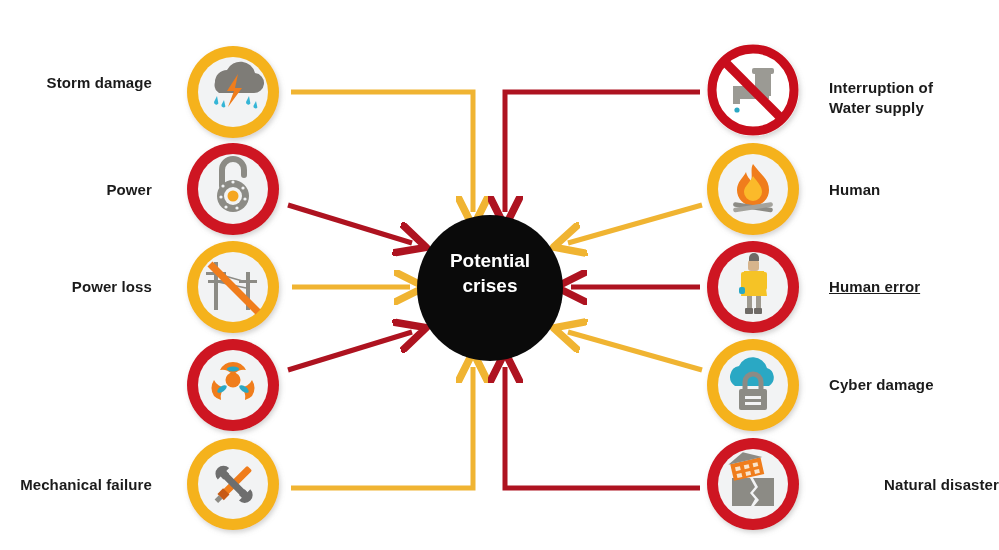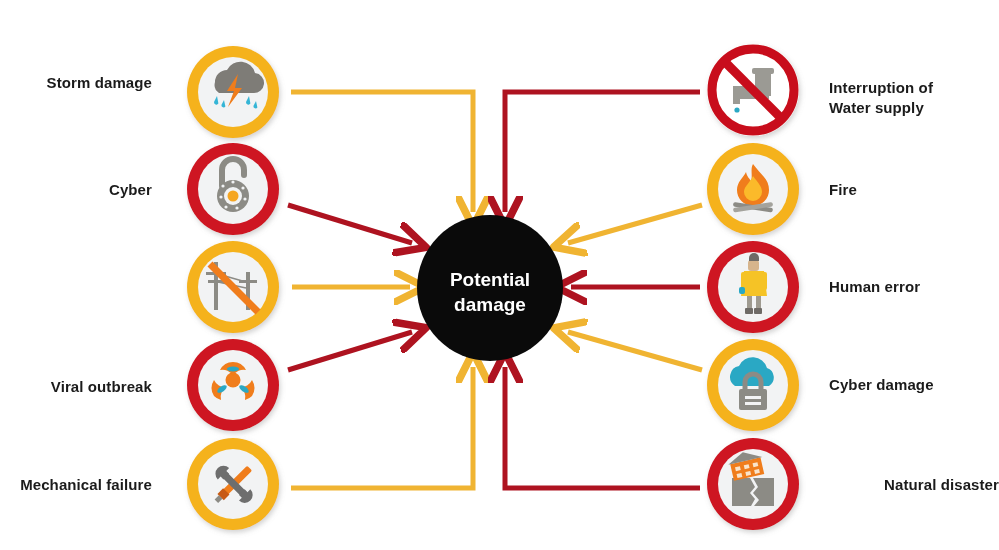--- a/index.html
+++ b/index.html
@@ -18,21 +18,21 @@
     font-weight:600;
     line-height:20px;
     color:#1b1b1b;
     letter-spacing:.1px;
     white-space:pre-line;
   }
   .label.left{text-align:right;}
   .label.right{text-align:left;}
   .center-label{
     position:absolute;
-    left:417px;top:219px;width:146px;height:146px;
+    left:417px;top:200px;width:146px;height:146px;
     display:flex;align-items:center;justify-content:center;
     color:#ffffff;font-size:19px;font-weight:700;line-height:25px;
     text-align:center;pointer-events:none;
   }
 </style>
 </head>
 <body>
 
 <div id="stage">
 
@@ -217,29 +217,29 @@
           <rect x="745" y="471" width="5" height="4" fill="#F9E4CB"></rect>
           <rect x="754" y="471" width="5" height="4" fill="#F9E4CB"></rect>
         </g>
       </g>
     </g>
   </svg>
 
   <div class="center-label">
     <span>
       <span>Potential</span><br>
-      <span>damage</span>
+      <span>crises</span>
     </span>
   </div>
 
   <div class="label left" style="left:0;top:73px;width:152px;">Storm damage</div>
-  <div class="label left" style="left:0;top:180px;width:152px;">Cyber</div>
-  <div class="label left" style="left:0;top:377px;width:152px;">Viral outbreak</div>
+  <div class="label left" style="left:0;top:180px;width:152px;">Power</div>
+  <div class="label left" style="left:0;top:277px;width:152px;">Power loss</div>
   <div class="label left" style="left:0;top:475px;width:152px;text-align:right;">Mechanical failure</div>
 
   <div class="label right" style="left:829px;top:78px;width:170px;">Interruption of
 Water supply</div>
-  <div class="label right" style="left:829px;top:180px;width:170px;">Fire</div>
-  <div class="label right" style="left:829px;top:277px;width:170px;">Human error</div>
+  <div class="label right" style="left:829px;top:180px;width:170px;">Human</div>
+  <div class="label right" style="left:829px;top:277px;width:170px;text-decoration:underline;">Human error</div>
   <div class="label right" style="left:829px;top:375px;width:170px;">Cyber damage</div>
   <div class="label right" style="left:829px;top:475px;width:170px;text-align:right;">Natural disaster</div>
 
 </div>
 
 </body></html>

